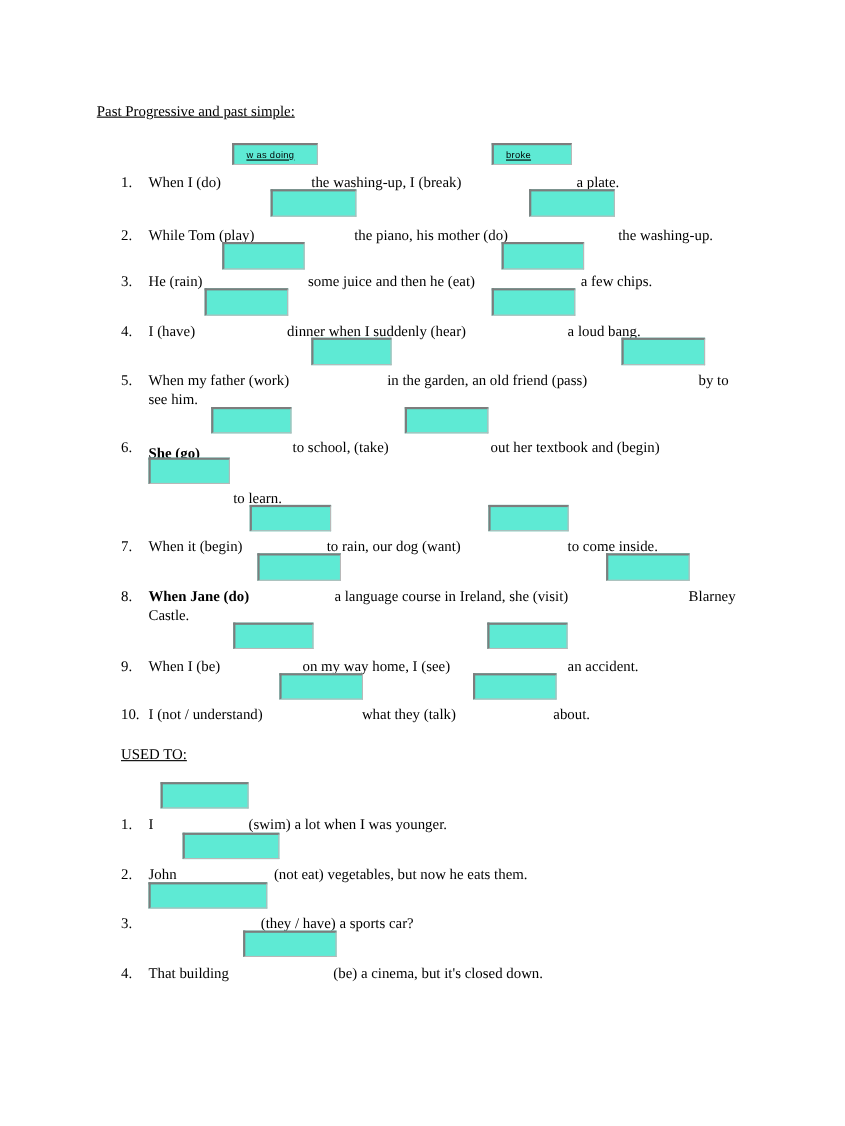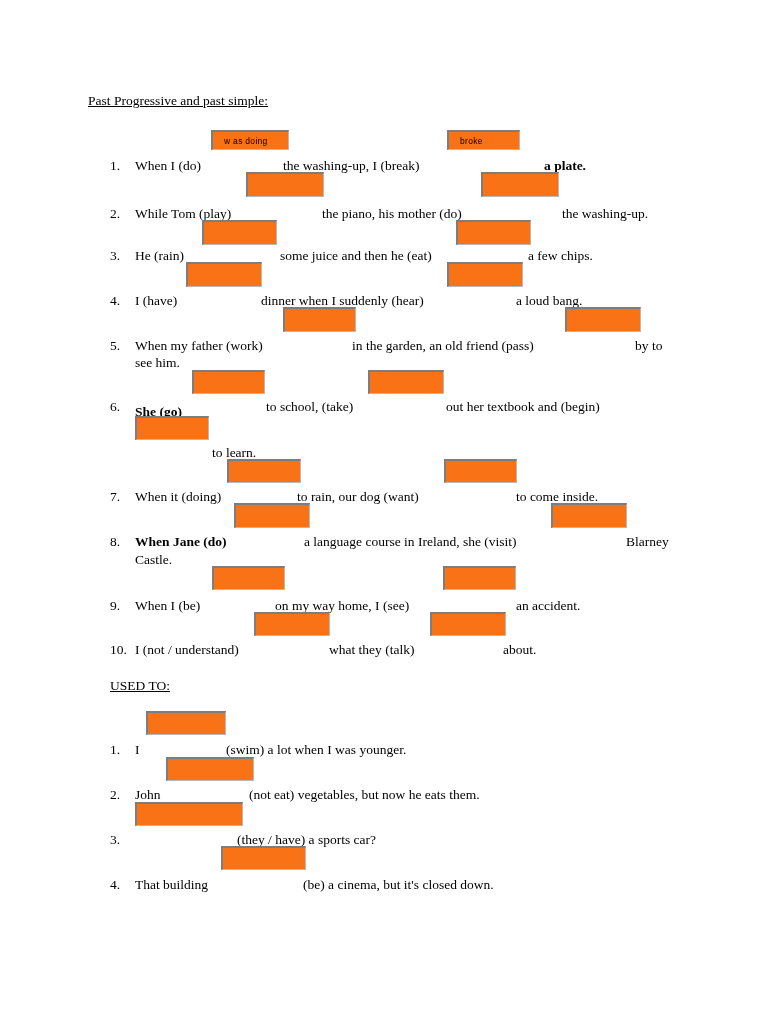--- a/index.html
+++ b/index.html
@@ -38,26 +38,27 @@
     position: absolute;
     font-size: 13.5px;
     line-height: 17px;
     white-space: pre;
     text-align: left;
   }
 
   
   .box {
     position: absolute;
-    background: #f97316;
+    background: #5eead4;
     border-top: 2px solid #7d7d7d;
     border-left: 2px solid #7d7d7d;
     border-right: 1px solid #b8b8b8;
     border-bottom: 1px solid #b8b8b8;
     box-sizing: border-box;
+    text-decoration: underline;
   }
   .box.filled {
     font-family: "Liberation Sans", "DejaVu Sans", sans-serif;
     font-size: 8.5px;
     color: #000000;
     display: flex;
     align-items: center;
     padding-left: 11px;
     letter-spacing: 0.3px;
   }
@@ -67,21 +68,21 @@
 
 <div id="page">
   <div class="heading" style="left:88px; top:92px;">Past Progressive and past simple:</div>
   <div class="heading" style="left:110px; top:677px;text-decoration:underline;">USED TO:</div>
   <div id="dynamic-content">
       <div class="box filled" style="left: 211px; top: 130px; width: 78px; height: 20px;">w as  doing</div>
       <div class="box filled" style="left: 447px; top: 130px; width: 73px; height: 20px;">broke</div>
       <div class="num" style="left: 110px; top: 157px;">1.</div>
       <div class="t" style="left: 135px; top: 157px;">When I (do)</div>
       <div class="t" style="left: 283px; top: 157px;">the washing-up, I (break)</div>
-      <div class="t" style="left: 544px; top: 157px; font-weight: bold;">a plate.</div>
+      <div class="t" style="left: 524px; top: 157px;">a plate.</div>
       <div class="box" style="left: 246px; top: 172px; width: 78px; height: 25px;"></div>
       <div class="box" style="left: 481px; top: 172px; width: 78px; height: 25px;"></div>
       <div class="num" style="left: 110px; top: 205px;">2.</div>
       <div class="t" style="left: 135px; top: 205px;">While Tom (play)</div>
       <div class="t" style="left: 322px; top: 205px;">the piano, his mother (do)</div>
       <div class="t" style="left: 562px; top: 205px;">the washing-up.</div>
       <div class="box" style="left: 202px; top: 220px; width: 75px; height: 25px;"></div>
       <div class="box" style="left: 456px; top: 220px; width: 75px; height: 25px;"></div>
       <div class="num" style="left: 110px; top: 247px;">3.</div>
       <div class="t" style="left: 135px; top: 247px;">He (rain)</div>
@@ -104,21 +105,21 @@
       <div class="box" style="left: 368px; top: 370px; width: 76px; height: 24px;"></div>
       <div class="num" style="left: 110px; top: 398px;">6.</div>
       <div class="t" style="left: 135px; top: 403px; font-weight: bold;">She (go)</div>
       <div class="t" style="left: 266px; top: 398px;">to school, (take)</div>
       <div class="t" style="left: 446px; top: 398px;">out her textbook and (begin)</div>
       <div class="t" style="left: 212px; top: 444px;">to learn.</div>
       <div class="box" style="left: 135px; top: 416px; width: 74px; height: 24px;"></div>
       <div class="box" style="left: 227px; top: 459px; width: 74px; height: 24px;"></div>
       <div class="box" style="left: 444px; top: 459px; width: 73px; height: 24px;"></div>
       <div class="num" style="left: 110px; top: 488px;">7.</div>
-      <div class="t" style="left: 135px; top: 488px;">When it (doing)</div>
+      <div class="t" style="left: 135px; top: 488px;">When it (begin)</div>
       <div class="t" style="left: 297px; top: 488px;">to rain, our dog (want)</div>
       <div class="t" style="left: 516px; top: 488px;">to come inside.</div>
       <div class="box" style="left: 234px; top: 503px; width: 76px; height: 25px;"></div>
       <div class="box" style="left: 551px; top: 503px; width: 76px; height: 25px;"></div>
       <div class="num" style="left: 110px; top: 533px;">8.</div>
       <div class="t" style="left: 135px; top: 533px; font-weight: bold;">When Jane (do)</div>
       <div class="t" style="left: 304px; top: 533px;">a language course in Ireland, she (visit)</div>
       <div class="t" style="left: 626px; top: 533px;">Blarney</div>
       <div class="t" style="left: 135px; top: 551px;">Castle.</div>
       <div class="box" style="left: 212px; top: 566px; width: 73px; height: 24px;"></div>

